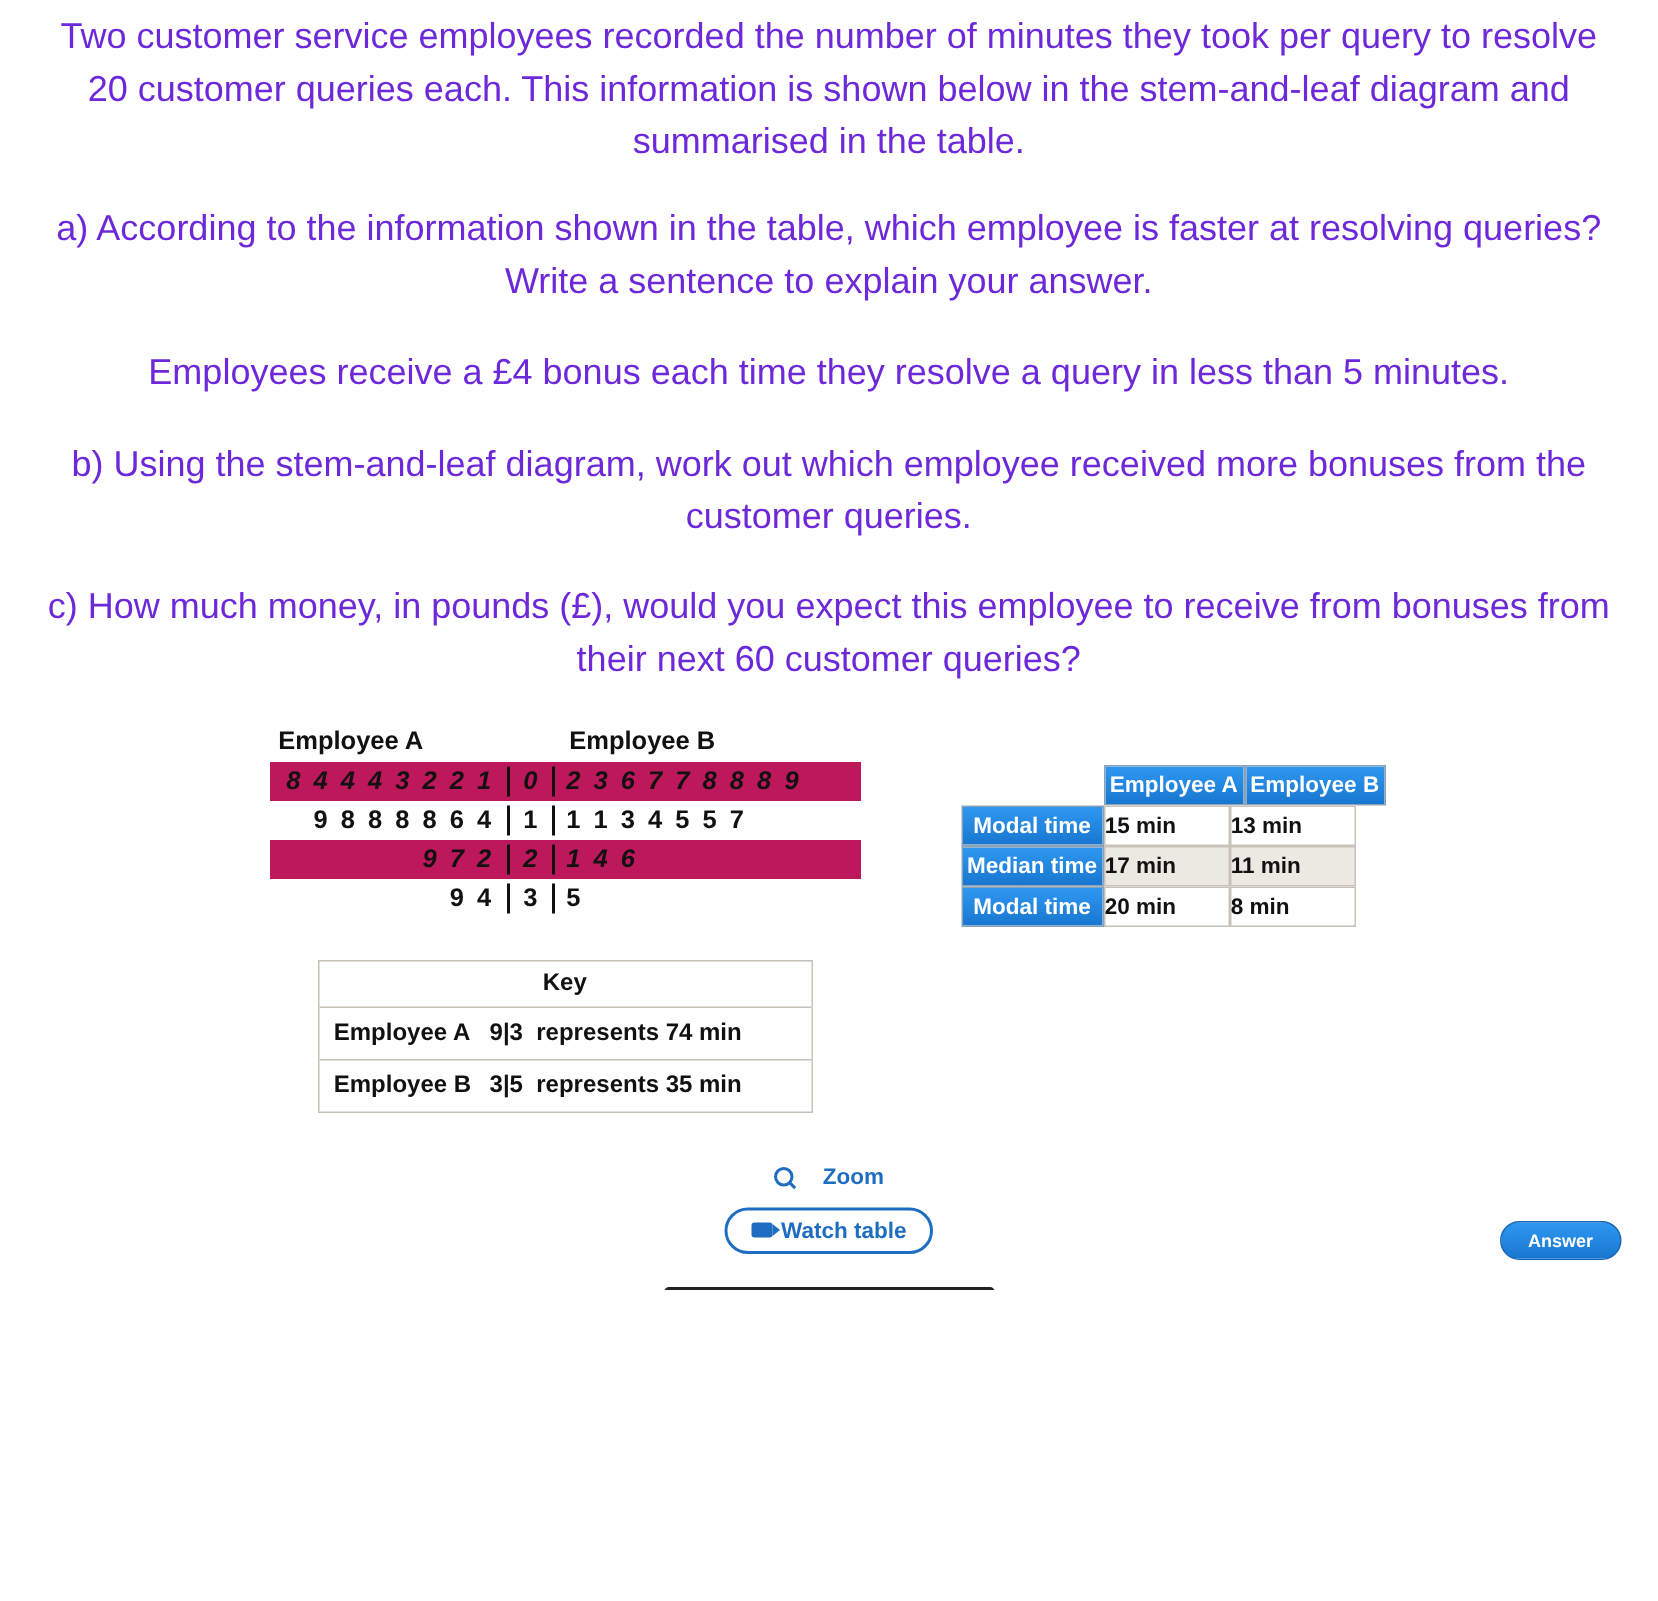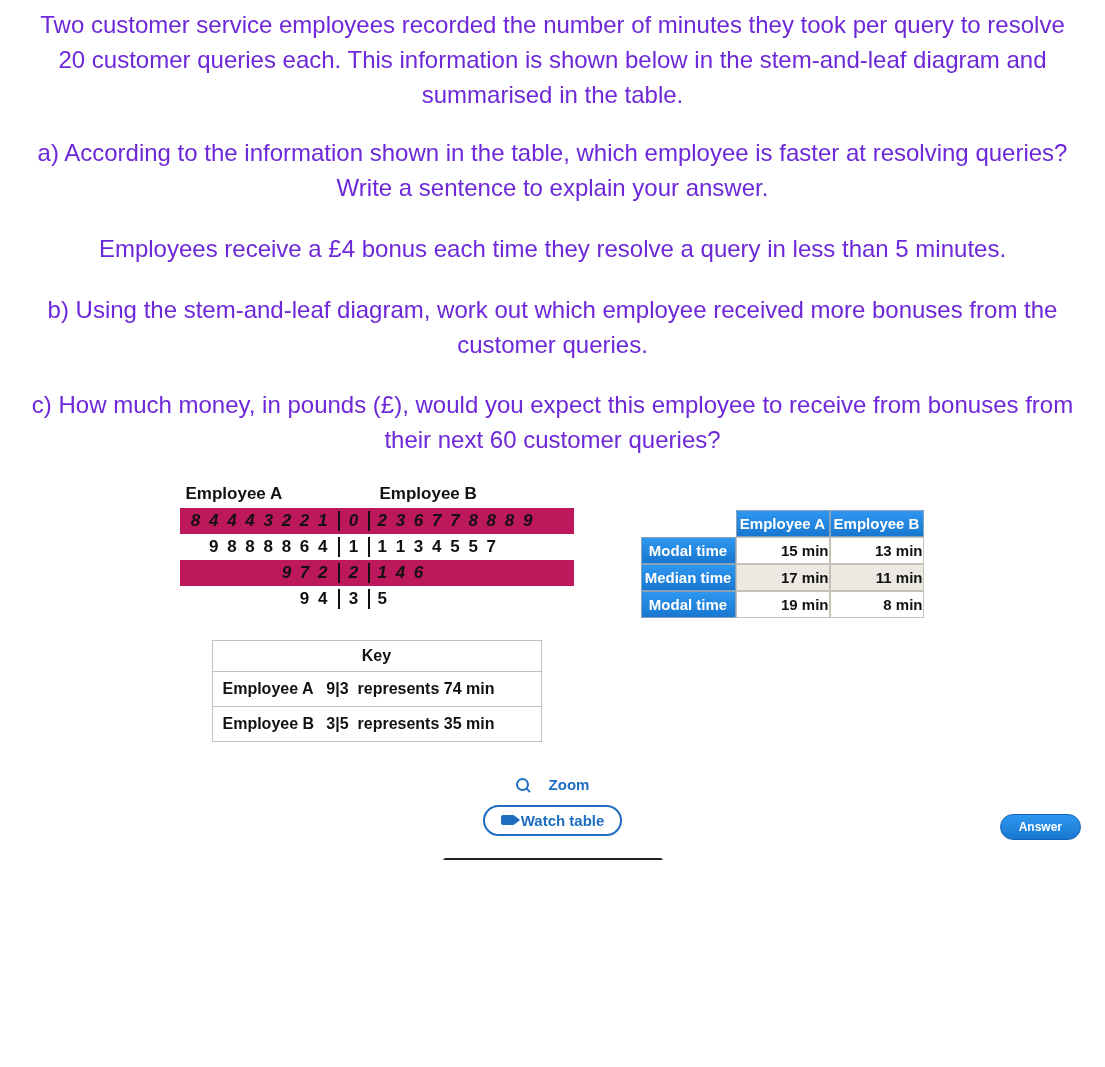--- a/index.html
+++ b/index.html
@@ -69,21 +69,21 @@
     color: #fff; text-align: center;
     border: 1px solid #8aa2b8; padding: 4px 0; font-weight: 600;
   }
   .summary-row { display: flex; }
   .summary-row.alt .sr-val { background: #ece9e3; }
   .sr-label {
     width: 95px; background: linear-gradient(#2f97f0,#1877d0);
     color: #fff; text-align: center; border: 1px solid #8aa2b8;
     padding: 4px 2px; font-weight: 600;
   }
-  .sr-val { width: 94px; text-align: right; border: 1px solid #c7c2b8; padding: 4px 0; font-weight: 600; background:#fff; }
+  .sr-val { width: 84px; text-align: left; border: 1px solid #c7c2b8; padding: 4px 0; font-weight: 600; background:#fff; }
 
   
   .controls {
     margin-top: 34px;
     display: flex;
     flex-direction: column;
     align-items: center;
     gap: 12px;
   }
   .zoom-btn {
@@ -217,21 +217,21 @@
         <div class="sr-val">15 min</div>
         <div class="sr-val">13 min</div>
       </div>
       <div class="summary-row alt">
         <div class="sr-label">Median time</div>
         <div class="sr-val">17 min</div>
         <div class="sr-val">11 min</div>
       </div>
       <div class="summary-row">
         <div class="sr-label">Modal time</div>
-        <div class="sr-val">19 min</div>
+        <div class="sr-val">20 min</div>
         <div class="sr-val">8 min</div>
       </div>
     </div>
 
   </div>
 
   <div class="controls">
     <div class="zoom-btn">
       <span class="mg-icon"></span>
       <span>Zoom</span>

